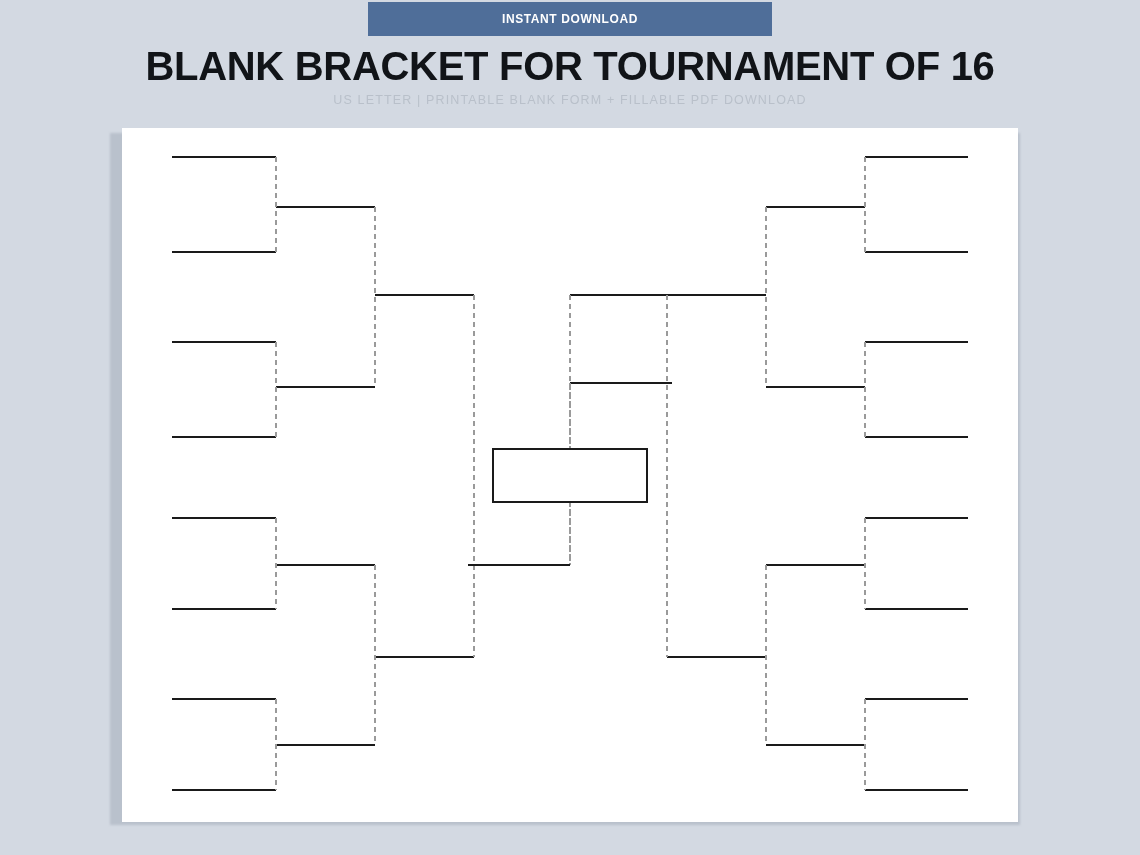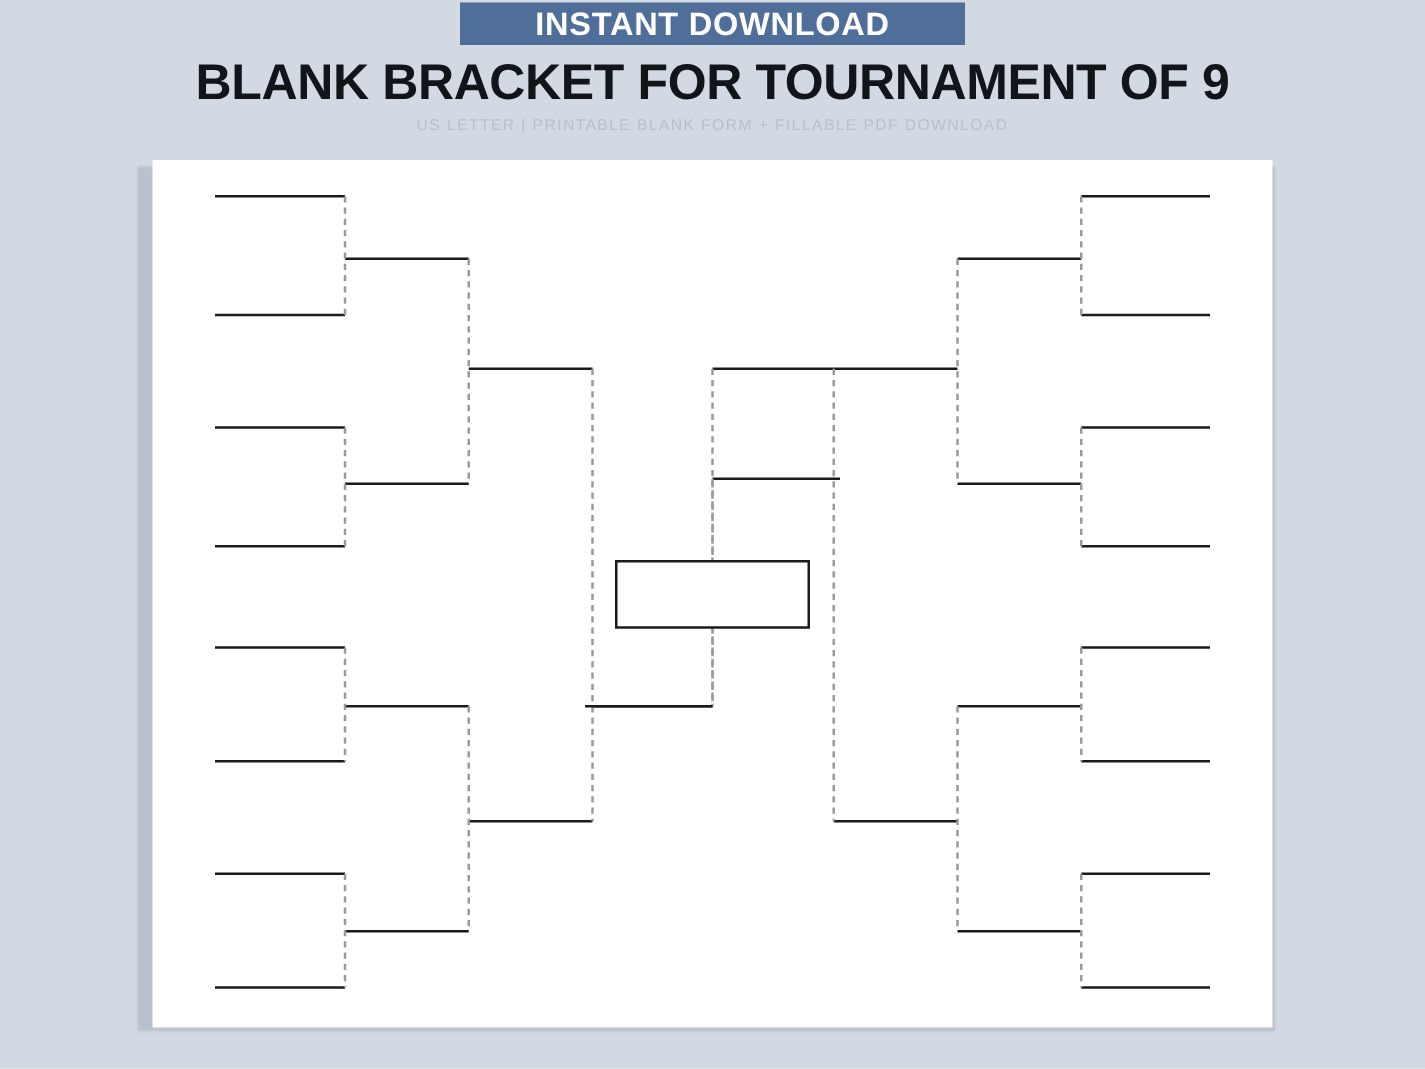--- a/index.html
+++ b/index.html
@@ -28,21 +28,21 @@
 
   #badge {
     position: absolute;
     left: 50%;
     transform: translateX(-50%);
     top: 2px;
     width: 404px;
     height: 34px;
     background: #4f6e99;
     color: #ffffff;
-    font-size: 26px;
+    font-size: 12px;
     font-weight: bold;
     letter-spacing: 0.6px;
     line-height: 34px;
     text-align: center;
     box-sizing: border-box;
   }
 
   #main-title {
     position: absolute;
     left: 0;
@@ -110,21 +110,21 @@
     fill: #ffffff;
     stroke: #1a1a1a;
     stroke-width: 2;
   }
 </style>
 </head>
 <body>
 
 <div id="header">
   <div id="badge">INSTANT DOWNLOAD</div>
-  <div id="main-title">BLANK BRACKET FOR TOURNAMENT OF 9</div>
+  <div id="main-title">BLANK BRACKET FOR TOURNAMENT OF 16</div>
   <div id="subtitle">US LETTER  | PRINTABLE BLANK FORM + FILLABLE PDF DOWNLOAD</div>
 </div>
 
 <div id="paper-shadow"></div>
 
 <div id="paper">
   <svg id="bracket-svg" width="896" height="694" viewBox="0 0 896 694" xmlns="http://www.w3.org/2000/svg">
     <g id="bracket-lines">
         <line x1="50" x2="154" y1="29" y2="29" class="h-line"></line>
         <line x1="50" x2="154" y1="124" y2="124" class="h-line"></line>

